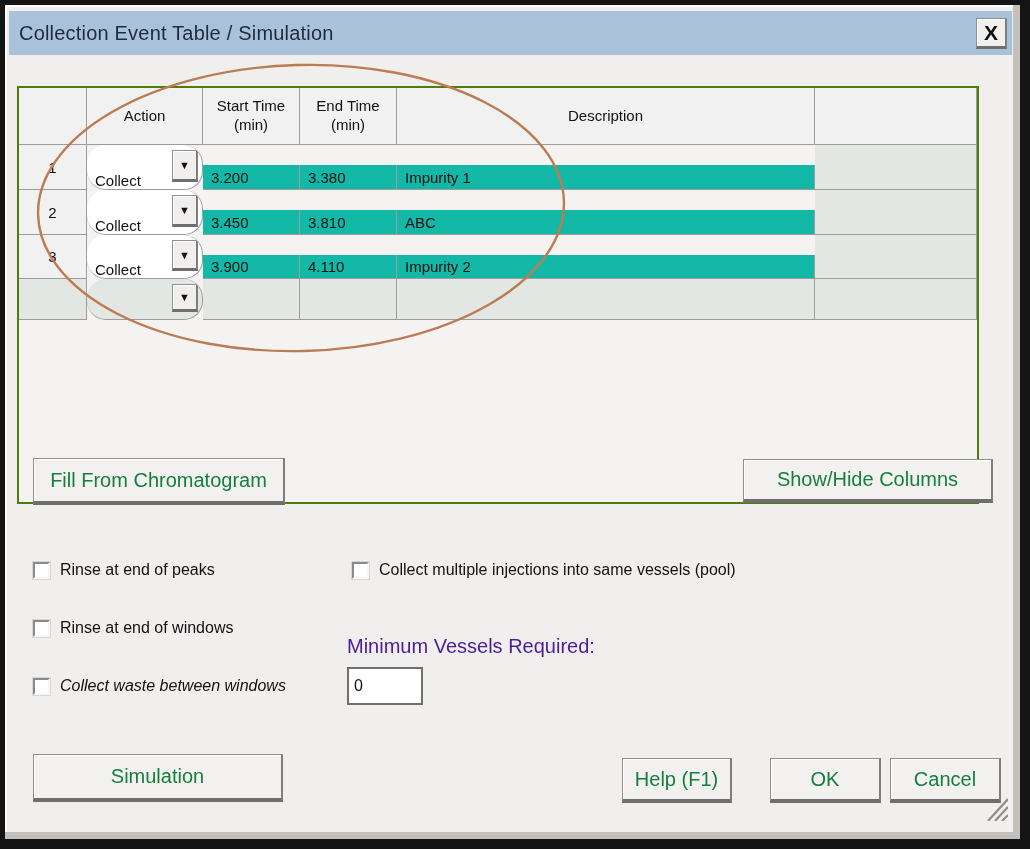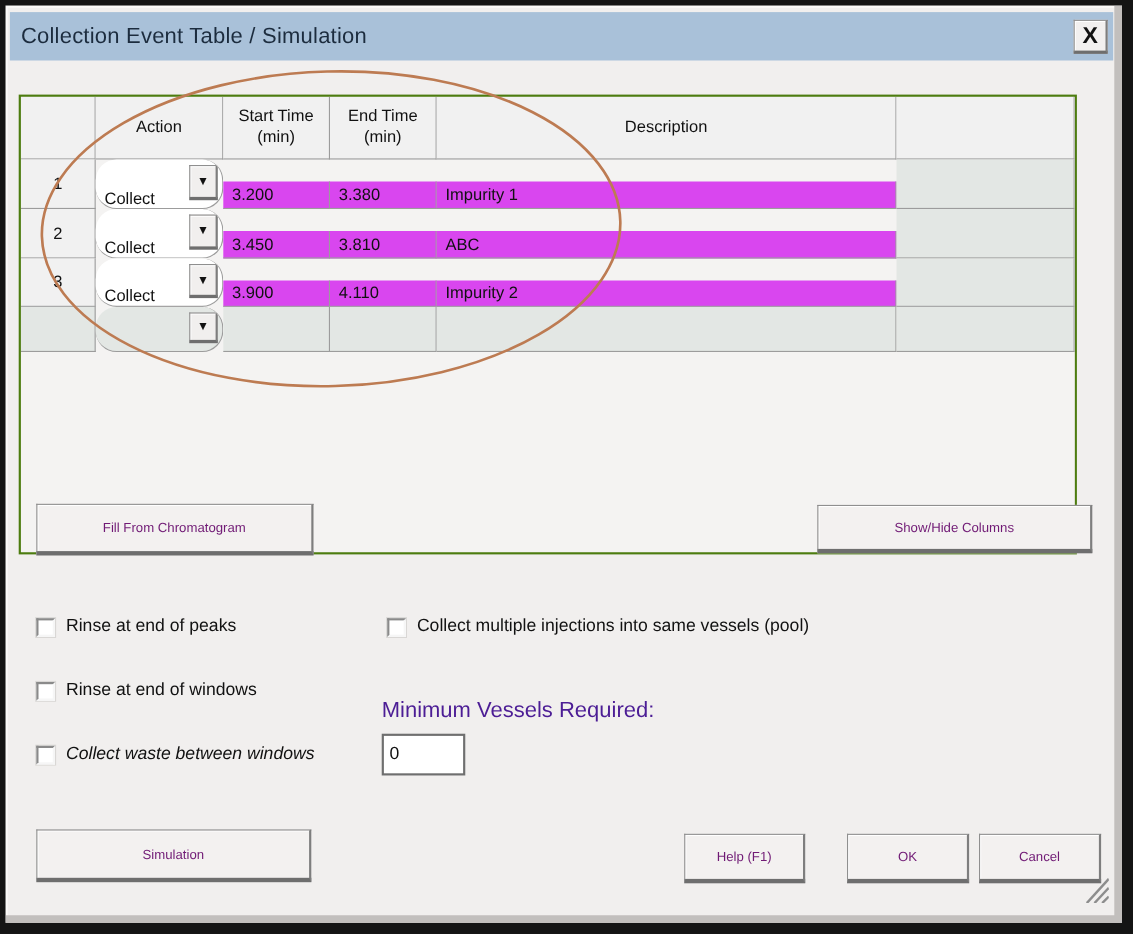--- a/index.html
+++ b/index.html
@@ -41,42 +41,42 @@
     grid-template-columns:68px 116px 97px 97px 418px 1fr;
     grid-template-rows:57px 45px 45px 44px 41px 1fr;
   }
   .cell {
     border-right:1px solid #9c9c9c; border-bottom:1px solid #9c9c9c;
     display:flex; align-items:center; font-size:15px; color:#111;
     overflow:hidden; white-space:nowrap;
   }
   .hdr { background:#f1f1f1; justify-content:center; text-align:center; flex-direction:column; line-height:1.25; }
   .rownum { background:#f1f1f1; justify-content:center; }
-  .white { background:#d946ef; padding-left:8px;margin-top:20px; }
+  .white { background:#14b8a6; padding-left:8px;margin-top:20px; }
   .grayc { background:#e3e7e4; }
   .filler { grid-column:1 / 7; background:#f4f3f2; border:none; }
 
   .combo { background:#ffffff; display:flex; align-items:flex-end; padding-left:8px; position:relative;border-radius:19px; }
   .combo-btn {
     position:absolute; right:4px; top:5px; bottom:7px; width:26px;
     background:#f1efee; border:1px solid #8f8f8f;
     border-bottom:3px solid #6e6e6e; border-right:2px solid #7e7e7e;
     box-shadow: inset 1px 1px 0 #ffffff;
     display:flex; align-items:center; justify-content:center;
     font-size:11px; color:#111;
   }
   .combo-empty { background:#e3e7e4; }
 
   
   .btn {
     position:absolute; background:#f3f1f0;
     border:1px solid #8f8f8f; border-bottom:4px solid #6e6e6e; border-right:2px solid #7e7e7e;
     box-shadow: inset 1px 1px 0 #ffffff;
     display:flex; align-items:center; justify-content:center;
-    font-size:12px; color:#701a75; cursor:default;
+    font-size:20px; color:#15803d; cursor:default;
   }
 
   
   .check-row { position:absolute; display:flex; align-items:center; gap:10px; }
   .checkbox {
     width:17px; height:17px; background:#fff;
     border:2px solid; border-color:#8a8a8a #f6f6f6 #f6f6f6 #8a8a8a;
     box-shadow: 0 0 0 1px #d9d7d5;
   }
   .check-label { font-size:16px; color:#111; white-space:nowrap; }

